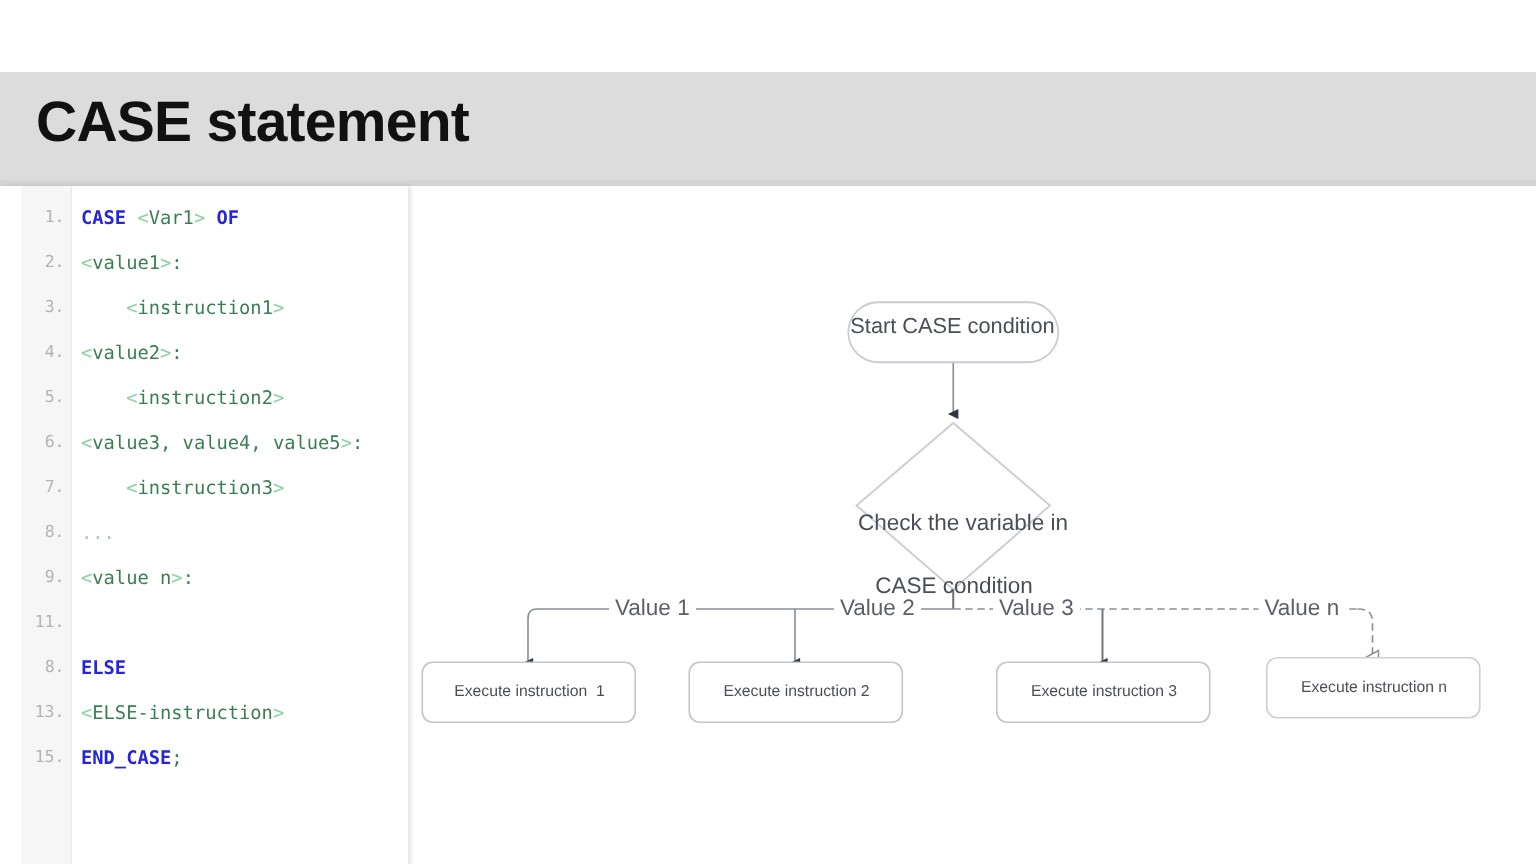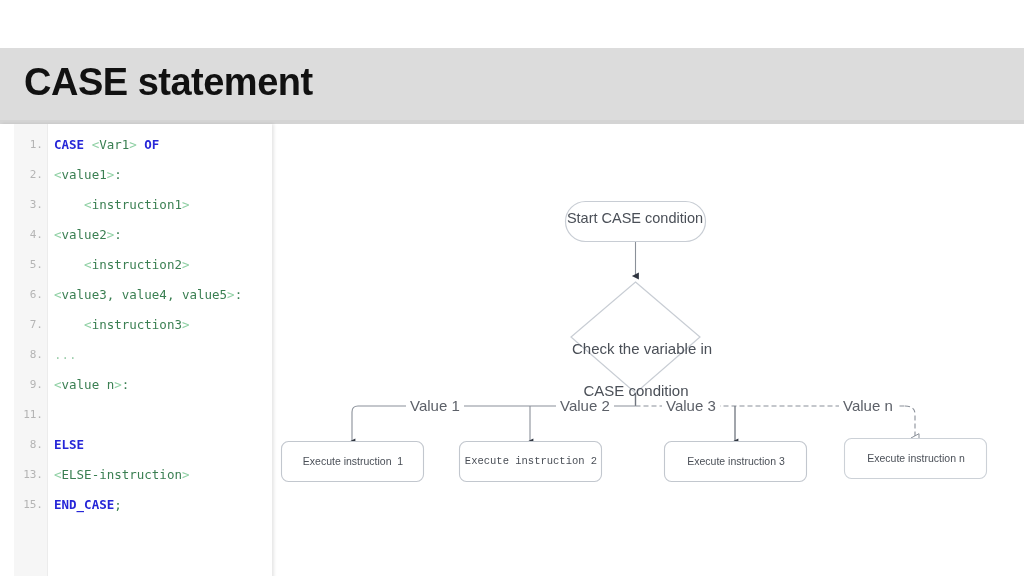--- a/index.html
+++ b/index.html
@@ -101,21 +101,21 @@
   #start-label {
     left: 566px; top: 85px; width: 138px;
     font-size: 14.5px; line-height: 18px;
   }
   #decision-label {
     left: 572px; top: 190px; width: 128px;
     font-size: 15px; line-height: 14px;
   }
   .box-label { font-size: 10.5px; line-height: 14px; }
   #box1-label { left: 282px; top: 330px; width: 142px; }
-  #box2-label { left: 460px; top: 330px; width: 142px; font-family: Liberation Mono, monospace; }
+  #box2-label { left: 460px; top: 330px; width: 142px; }
   #box3-label { left: 665px; top: 330px; width: 142px; }
   #box4-label { left: 845px; top: 327px; width: 142px; }
 
   .branch-label {
     position: absolute;
     color: #5c6068;
     font-size: 15px;
     font-family: "Liberation Sans", sans-serif;
     background: #ffffff;
     padding: 0 4px;

